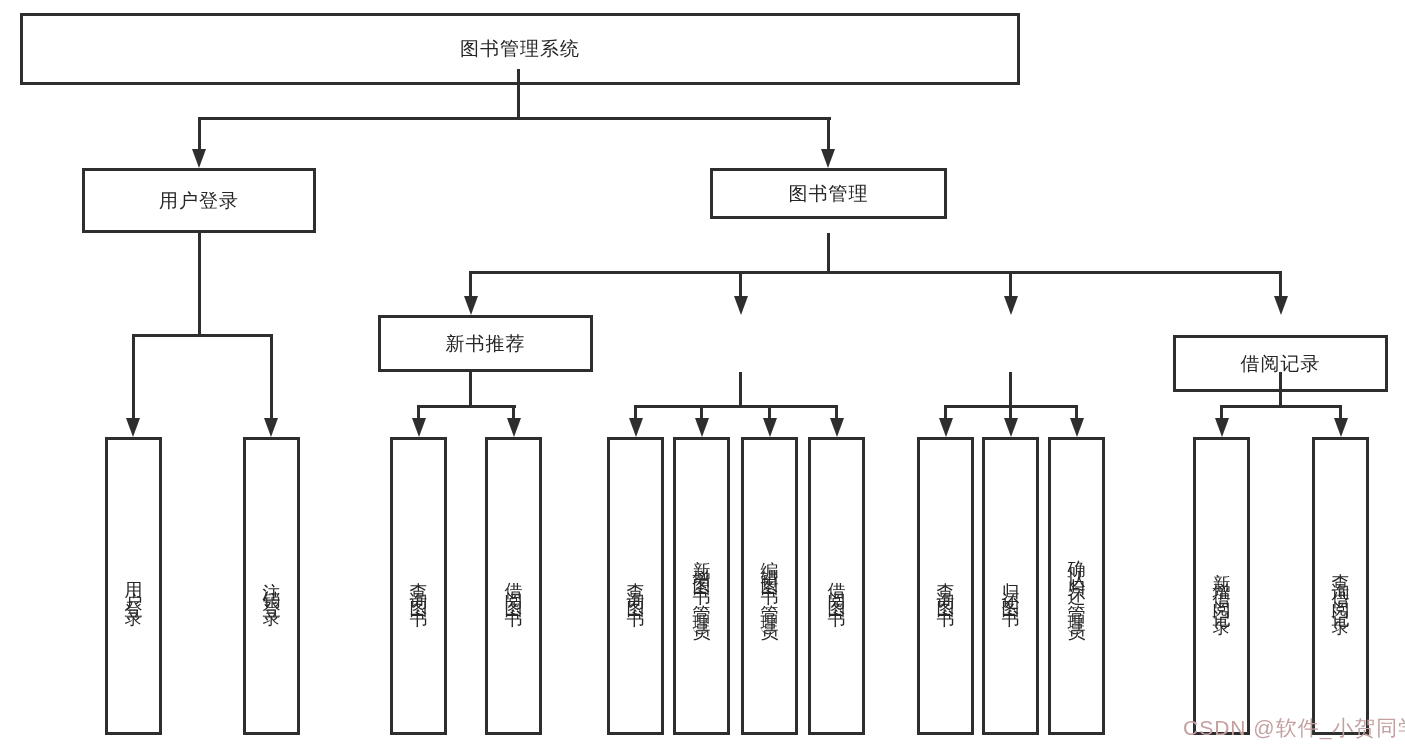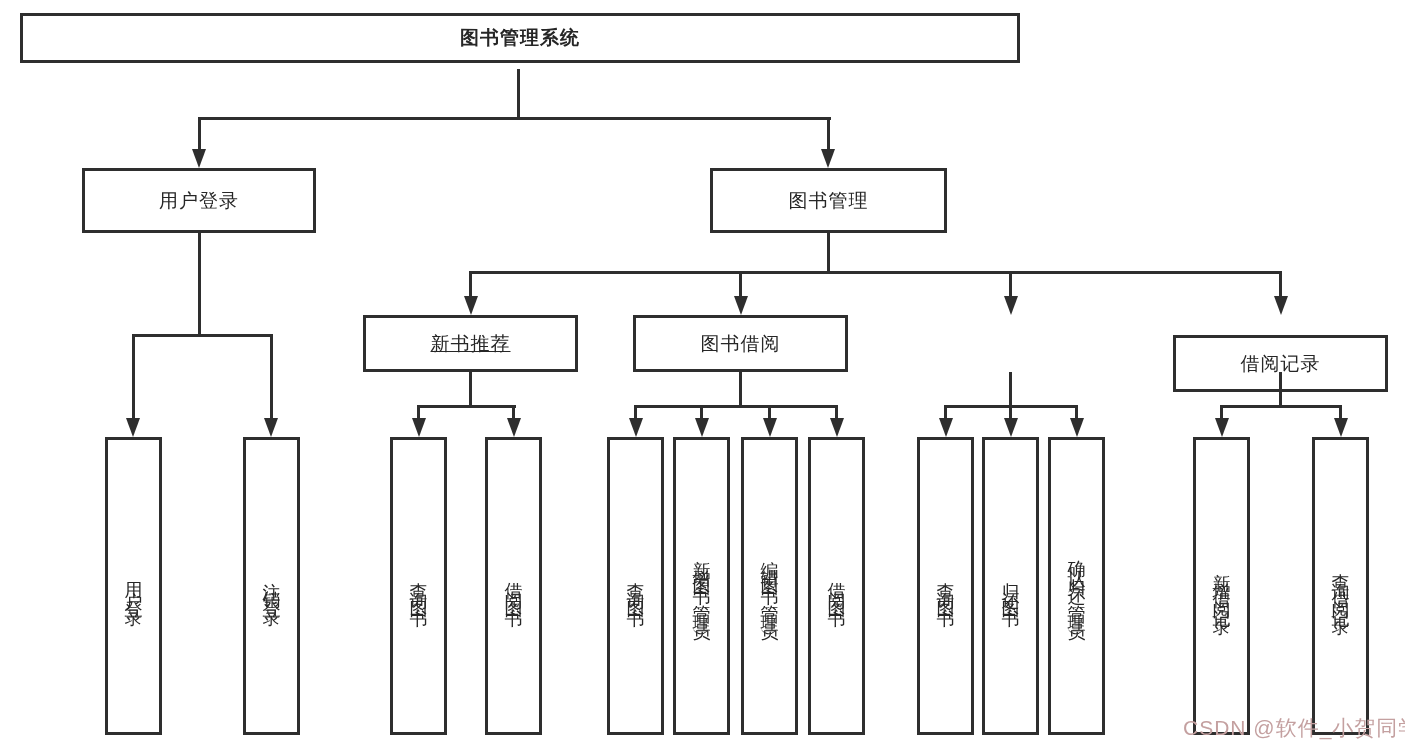--- a/index.html
+++ b/index.html
@@ -60,39 +60,36 @@
     letter-spacing:1px;
     white-space:nowrap;
     z-index:5;
   }
 </style>
 </head>
 <body>
 
 <div class="canvas">
 
-  <div class="node" style="left:20px;top:13px;width:1000px;height:50px;font-weight:bold;">
+  <div class="node" style="left:20px;top:13px;width:1000px;height:72px;">
     <span>图书管理系统</span>
   </div>
 
   <div class="node" style="left:82px;top:168px;width:234px;height:65px;">
     <span>用户登录</span>
   </div>
 
-  <div class="node" style="left:710px;top:168px;width:237px;height:65px;">
+  <div class="node" style="left:710px;top:168px;width:237px;height:51px;">
     <span>图书管理</span>
   </div>
 
-  <div class="node" style="left:363px;top:315px;width:215px;height:57px;text-decoration:underline;">
+  <div class="node" style="left:378px;top:315px;width:215px;height:57px;">
     <span>新书推荐</span>
   </div>
 
-  <div class="node" style="left:633px;top:315px;width:215px;height:57px;">
-    <span>图书借阅</span>
-  </div>
 
 
   <div class="node" style="left:1173px;top:315px;width:215px;height:57px;margin-top:20px;">
     <span>借阅记录</span>
   </div>
 
   <div class="node leaf" style="left:105px;">
     <span class="vtext">用户登录</span>
   </div>
   <div class="node leaf" style="left:243px;">

